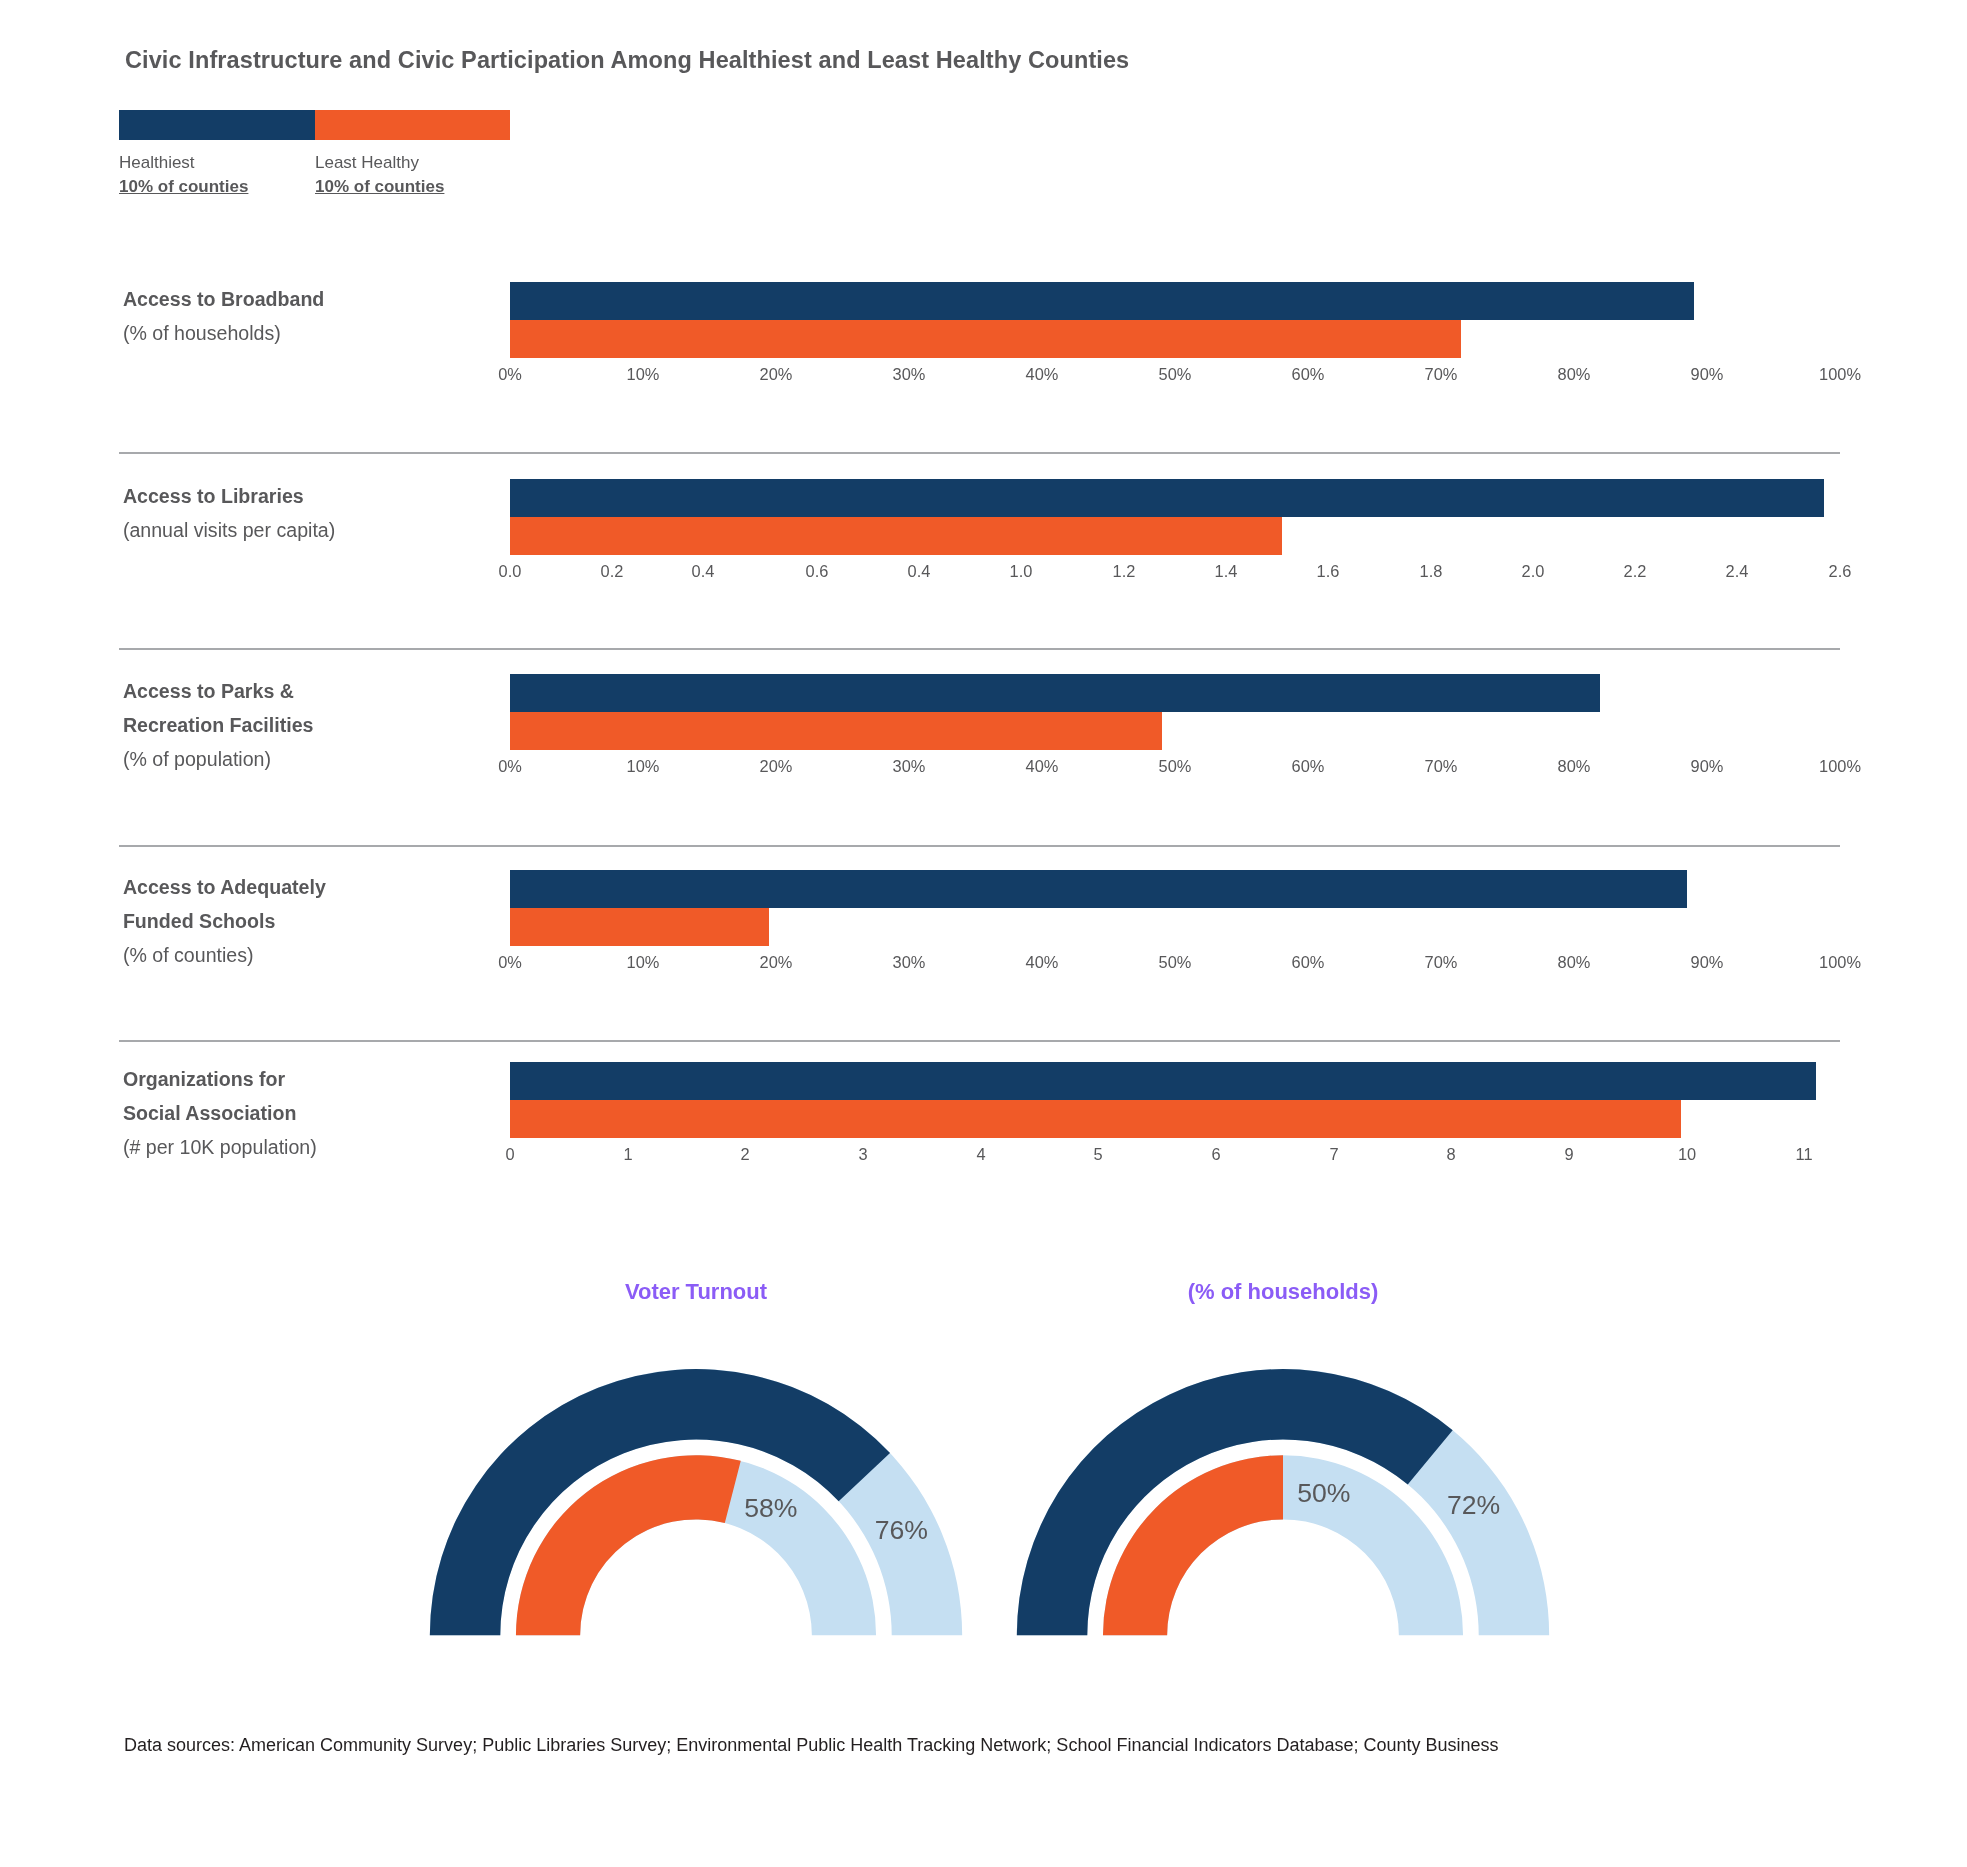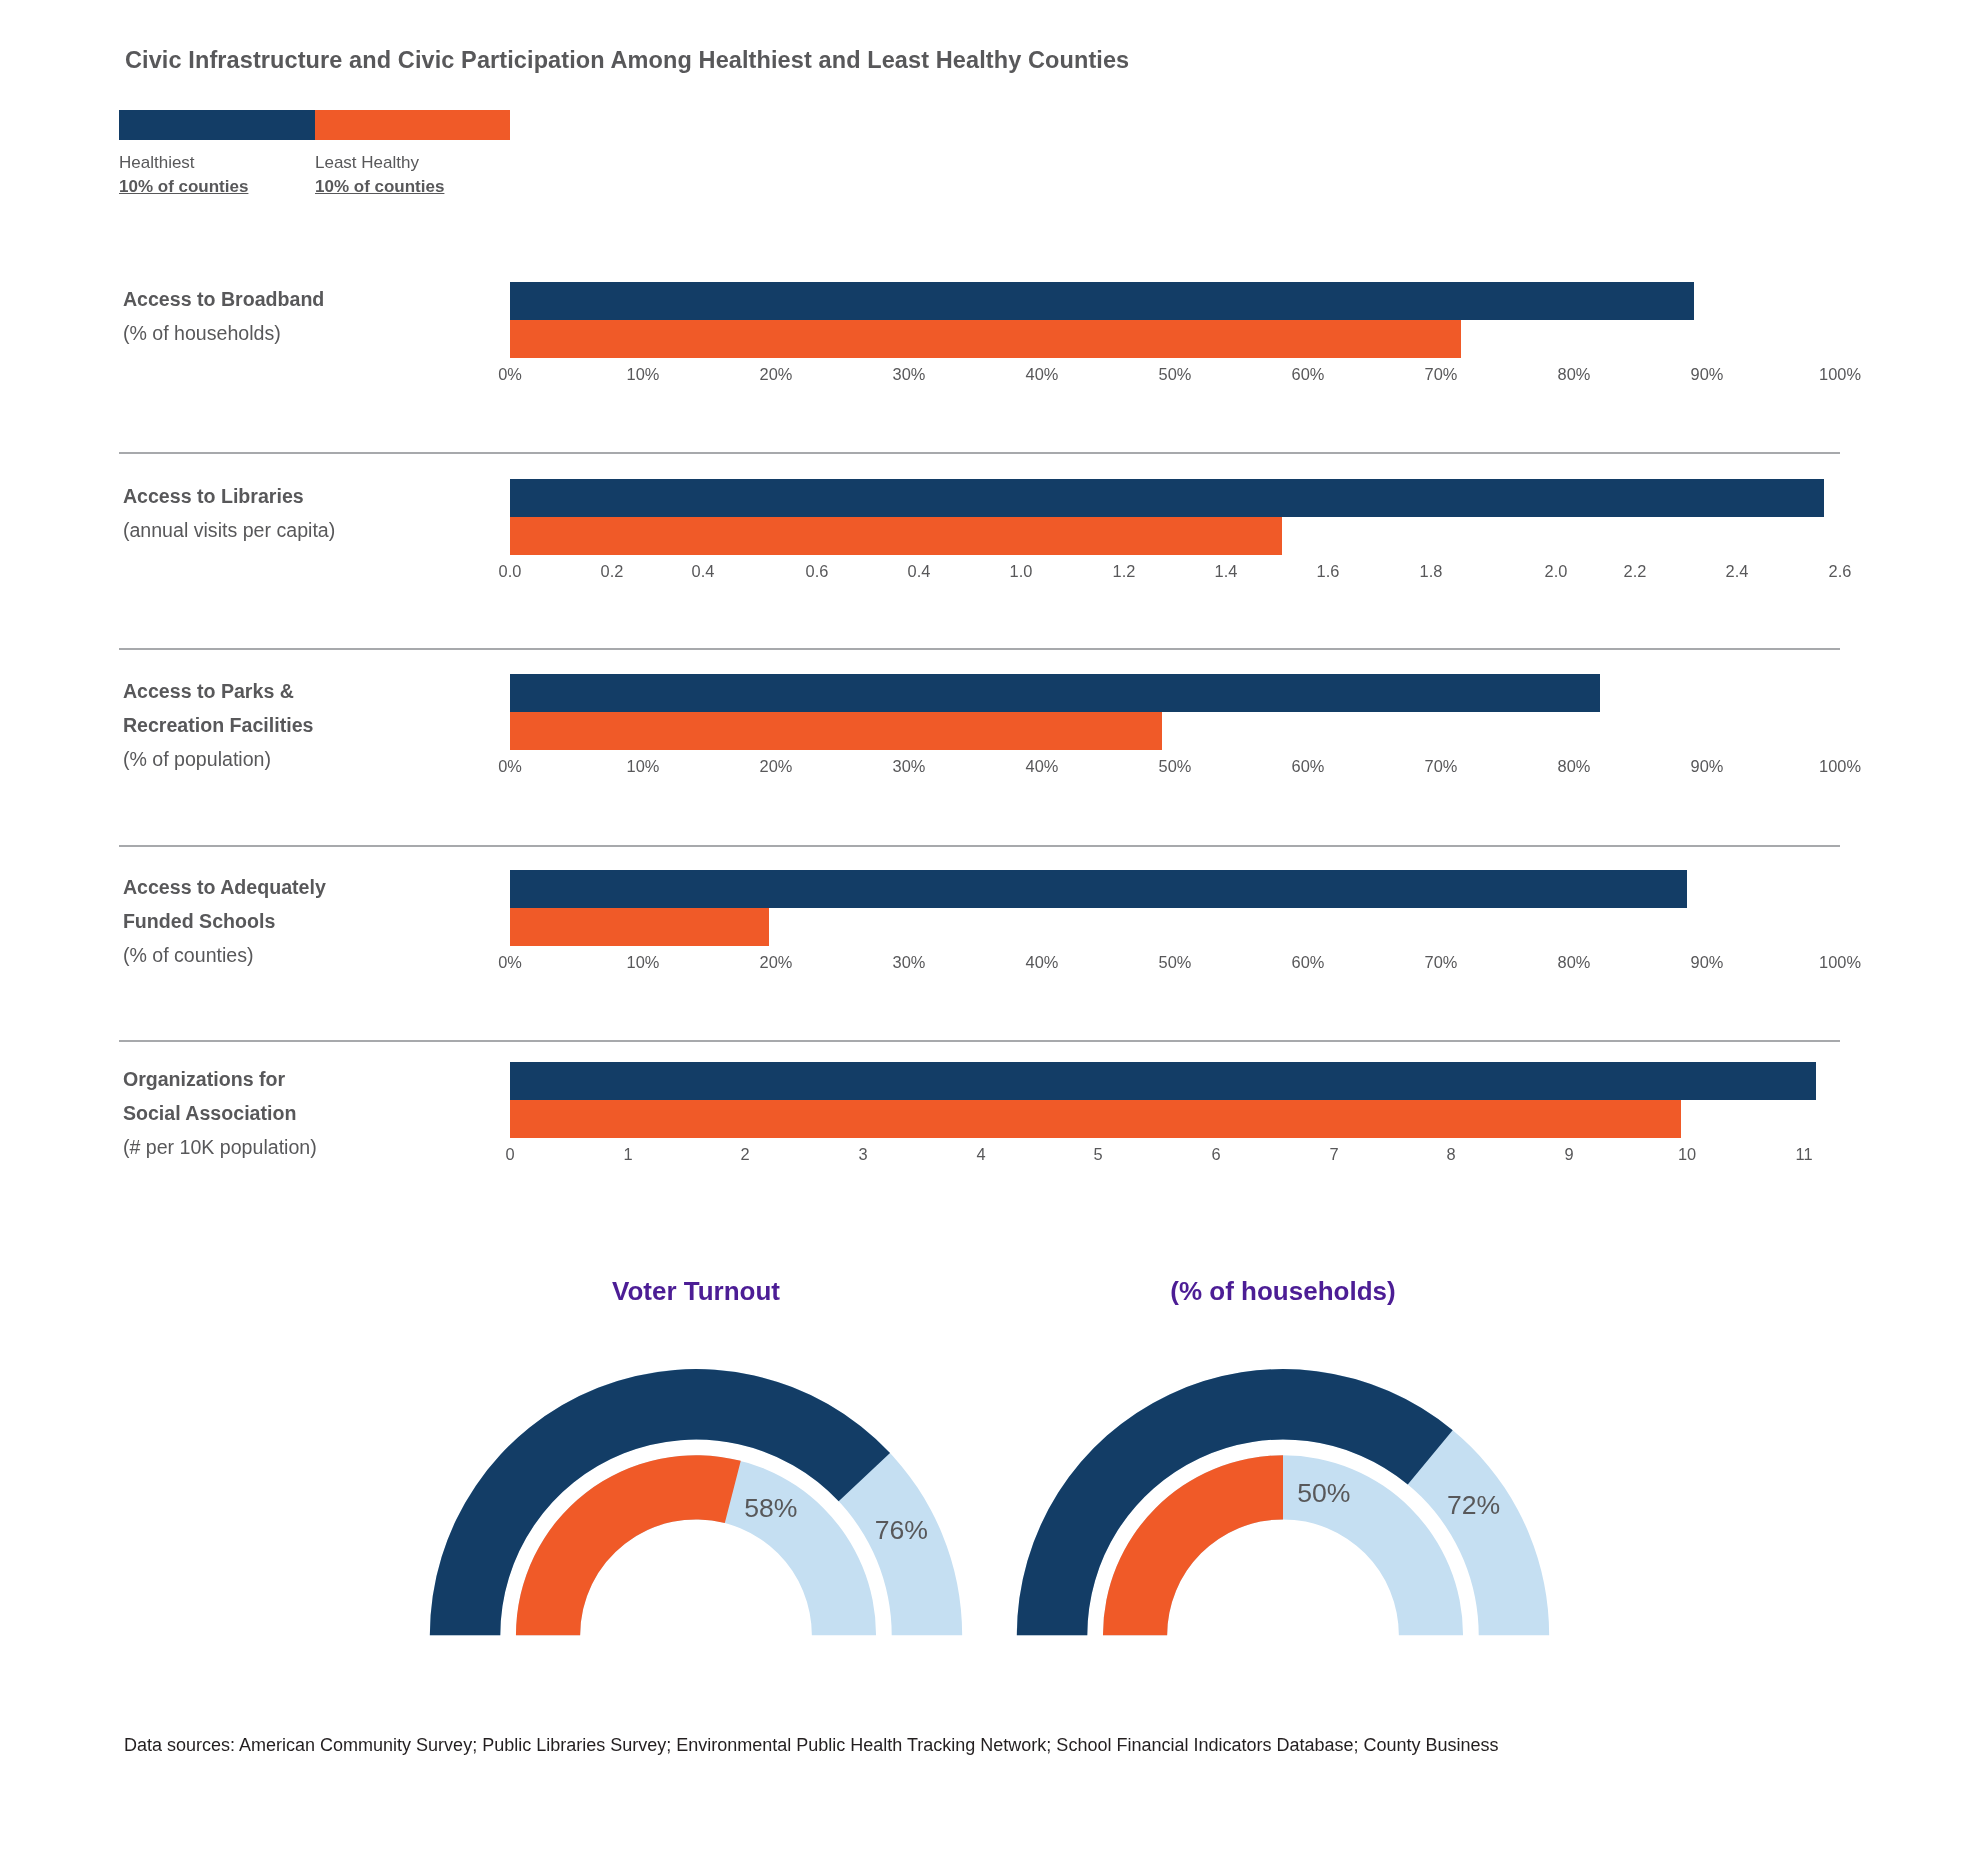--- a/index.html
+++ b/index.html
@@ -110,23 +110,23 @@
     left: 119px;
     width: 1721px;
     height: 1.6px;
     background: #a7a9ac;
   }
 
   
   .gauge-block { position: absolute; }
   .gauge-title {
     text-align: center;
-    font-size: 26px;
+    font-size: 22px;
     font-weight: bold;
-    color: #4c1d95;
+    color: #8b5cf6;
     line-height: 33px;
     width: 548px;
   }
   .gauge-title .t1 { display: block; }
   .gauge-title .t2 { display: block; }
   .gauge-svg { display: block; margin: 14px auto 0; }
   .gauge-value-text {
     font-family: "Liberation Sans", sans-serif;
     font-size: 34px;
     fill: #58585a;
@@ -207,21 +207,21 @@
         <div class="tick" style="left: 0px;">0.0</div>
         <div class="tick" style="left: 102px;">0.2</div>
         <div class="tick" style="left: 193px;">0.4</div>
         <div class="tick" style="left: 307px;">0.6</div>
         <div class="tick" style="left: 409px;">0.4</div>
         <div class="tick" style="left: 511px;">1.0</div>
         <div class="tick" style="left: 614px;">1.2</div>
         <div class="tick" style="left: 716px;">1.4</div>
         <div class="tick" style="left: 818px;">1.6</div>
         <div class="tick" style="left: 921px;">1.8</div>
-        <div class="tick" style="left: 1023px; margin-left: 23px;">2.0</div>
+        <div class="tick" style="left: 1023px;">2.0</div>
         <div class="tick" style="left: 1125px;">2.2</div>
         <div class="tick" style="left: 1227px;">2.4</div>
         <div class="tick" style="left: 1330px;">2.6</div>
       </div>
   </div>
 </div>
 <div class="divider" style="top:648px;"></div>
 
 <div class="bar-block" style="top:674px;">
   <div class="bar-label">

